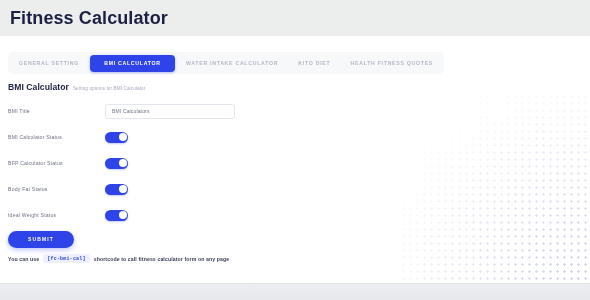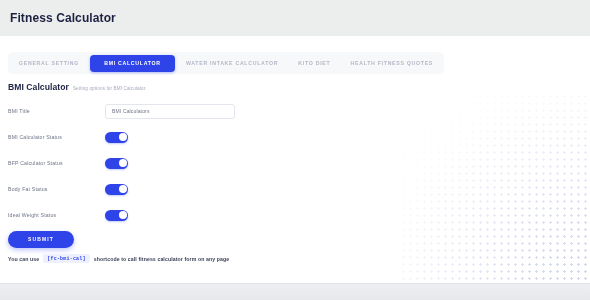--- a/index.html
+++ b/index.html
@@ -45,21 +45,21 @@
     top: 0;
     width: 590px;
     height: 36px;
     background: #eceded;
     display: flex;
     align-items: center;
     z-index: 2;
   }
   .page-title {
     margin-left: 10px;
-    font-size: 12px;
+    font-size: 18px;
     font-weight: 700;
     color: #1d2141;
     letter-spacing: 0.1px;
   }
 
   
   .content {
     position: absolute;
     left: 0;
     top: 36px;

